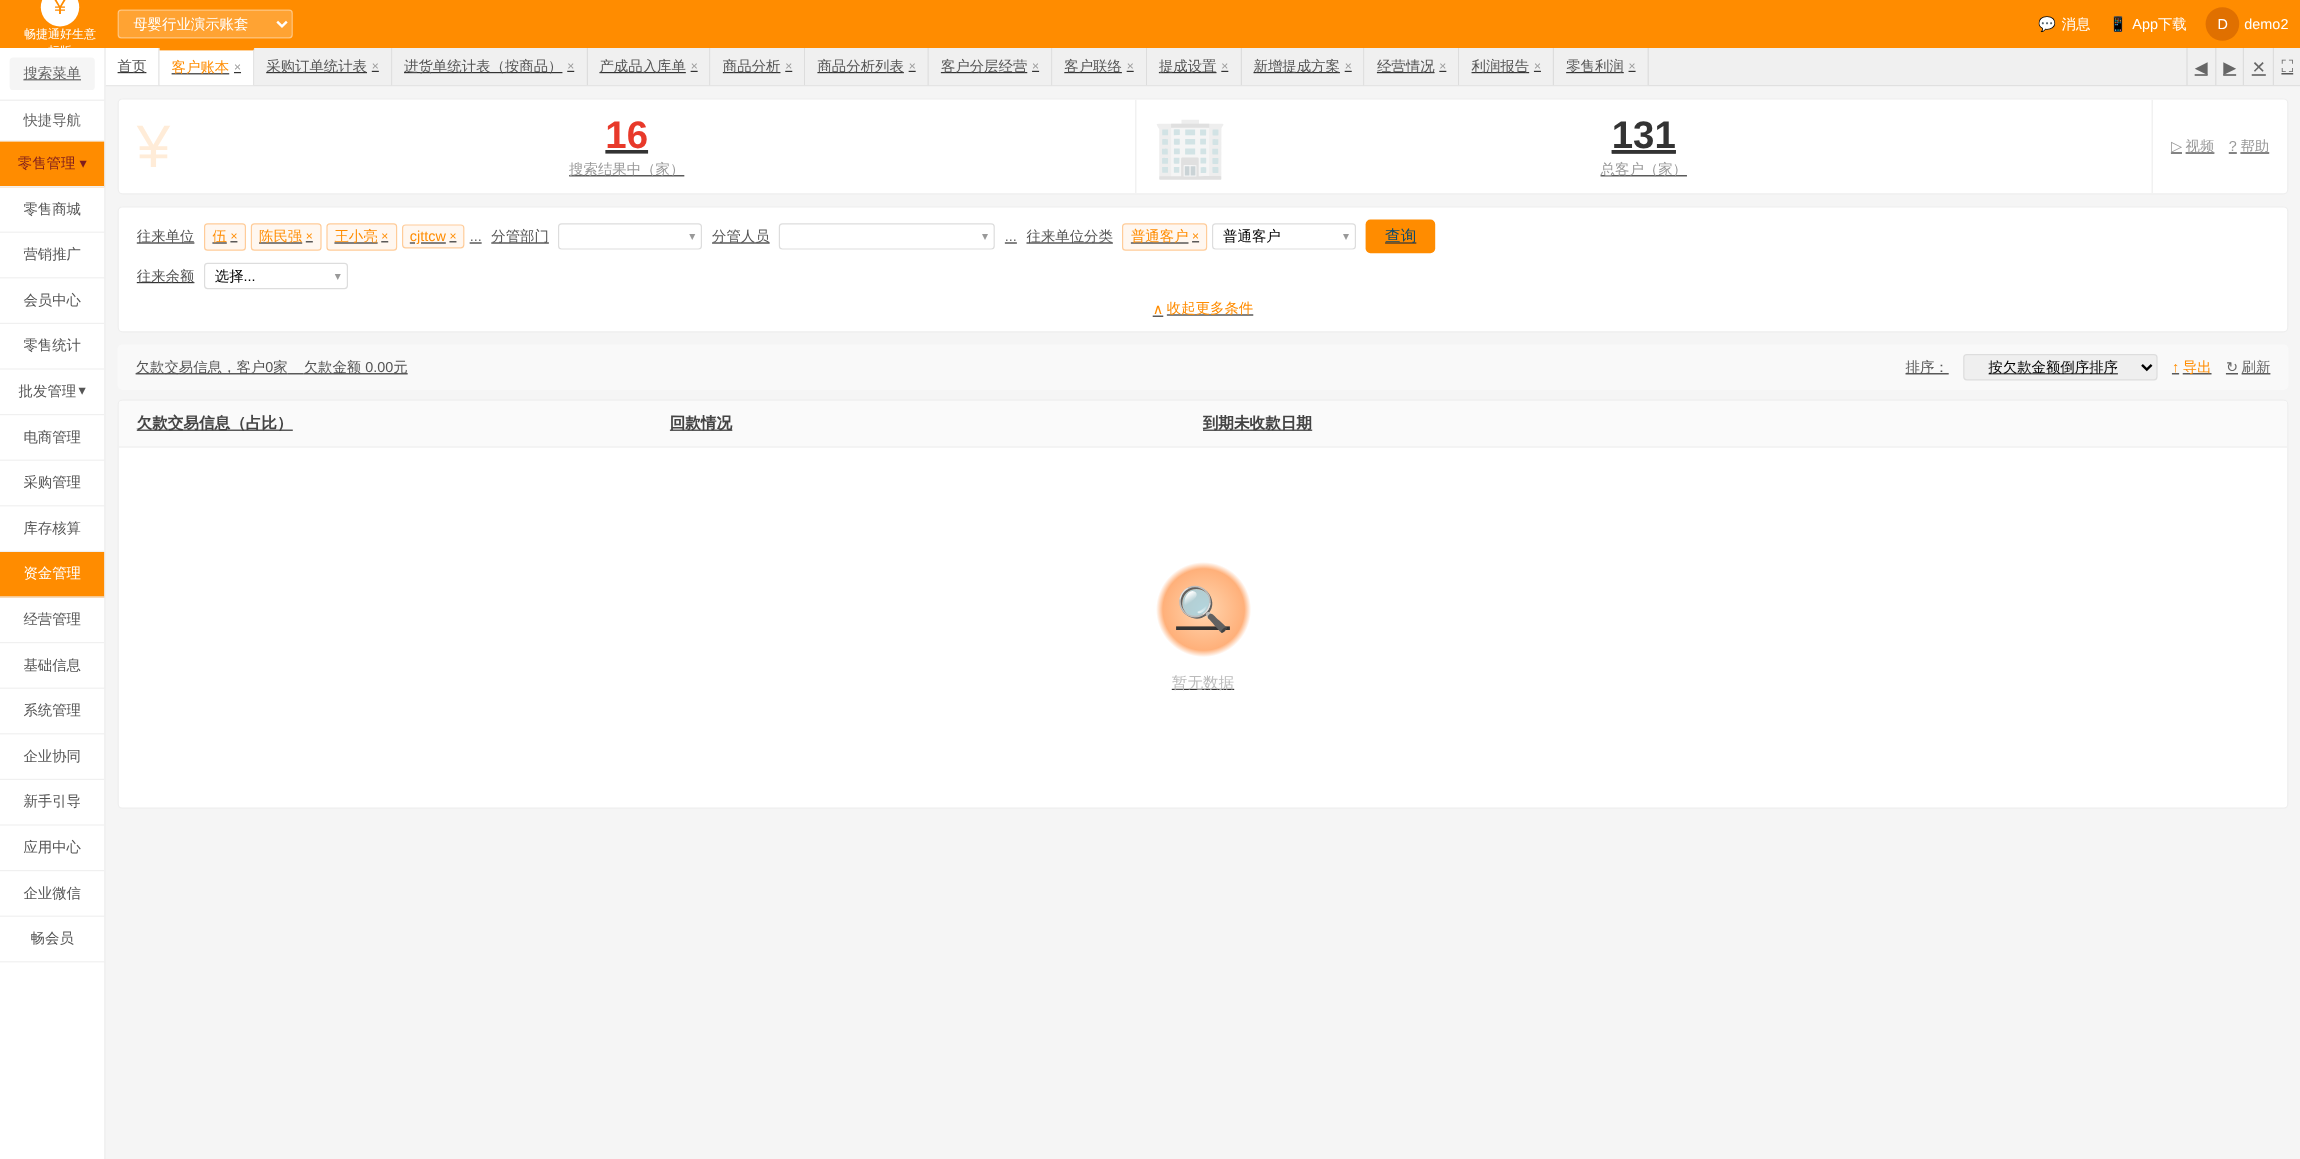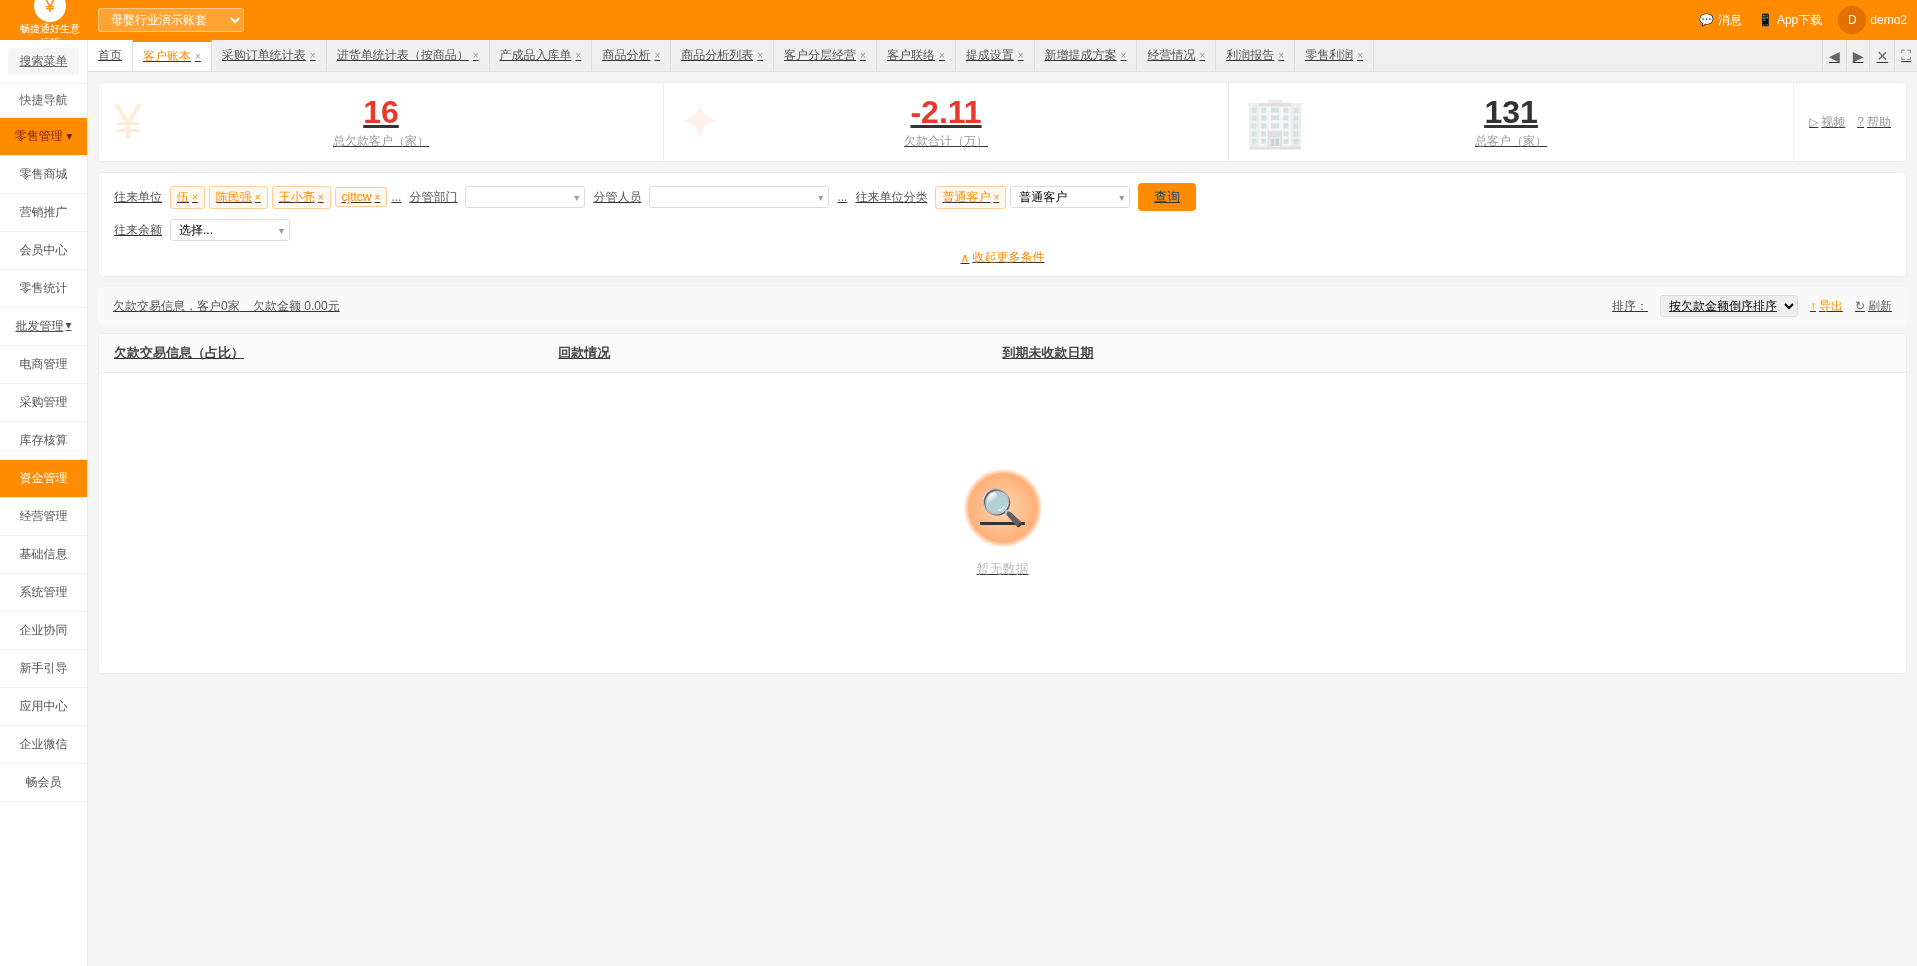--- a/index.html
+++ b/index.html
@@ -78,21 +78,21 @@
     }
     .sidebar-item {
       padding: 10px 4px;
       text-align: center;
       cursor: pointer;
       font-size: 12px;
       color: #555;
       border-bottom: 1px solid #f0f0f0;
     }
     .sidebar-item.active { background: #ff8c00; color: #7f1d1d; }
-    .sidebar-item.has-arrow { display: flex; justify-content: center; gap: 2px; text-decoration: underline; }
+    .sidebar-item.has-arrow { display: flex; justify-content: center; gap: 2px; }
 
     
     .content-area {
       flex: 1;
       display: flex;
       flex-direction: column;
       overflow: hidden;
       text-decoration: underline;
     }
 
@@ -193,21 +193,21 @@
 
     
     .result-bar {
       display: flex; align-items: center; justify-content: space-between;
       padding: 8px 15px; background: #f9f9f9; border-radius: 4px;
       margin-bottom: 8px; font-size: 12px; color: #555;
     }
     .result-actions { display: flex; align-items: center; gap: 12px; }
     .result-action { color: #ff8c00; cursor: pointer; display: flex; align-items: center; gap: 3px; }
     .result-action.gray { color: #666; }
-    .sort-select { border: 1px solid #ddd; padding: 2px 4px; font-size: 12px; border-radius: 3px; }
+    .sort-select { border: 1px solid #ddd; padding: 2px 16px; font-size: 12px; border-radius: 3px; }
 
     
     .data-table {
       background: #fff; border-radius: 4px; border: 1px solid #eee; overflow: hidden;
     }
     .table-header {
       display: grid;
       grid-template-columns: 2fr 2fr 2fr 2fr;
       background: #fafafa;
       border-bottom: 1px solid #eee;
@@ -391,26 +391,21 @@
         <div class="tab-ctrl-btn">⛶</div>
       </div>
     </div>
 
     <div class="page-content">
 
       <div class="stats-bar">
         <div class="stats-item">
           <div style="position:absolute;left:15px;top:50%;transform:translateY(-50%);font-size:50px;color:#ffd0a0;opacity:0.4;">¥</div>
           <span class="stats-value red">16</span>
-          <span class="stats-label">总欠款客户（家）</span>
-        </div>
-        <div class="stats-item">
-          <div style="position:absolute;left:15px;top:50%;transform:translateY(-50%);font-size:50px;color:#ffd0c0;opacity:0.3;">✦</div>
-          <span class="stats-value red">-2.11</span>
-          <span class="stats-label">欠款合计（万）</span>
+          <span class="stats-label">搜索结果中（家）</span>
         </div>
         <div class="stats-item">
           <div style="position:absolute;left:15px;top:50%;transform:translateY(-50%);font-size:50px;color:#b0d0ff;opacity:0.3;">🏢</div>
           <span class="stats-value dark">131</span>
           <span class="stats-label">总客户（家）</span>
         </div>
         <div class="stats-actions">
           <div class="stats-action-link">
             <span>▷</span>
             <span>视频</span>

